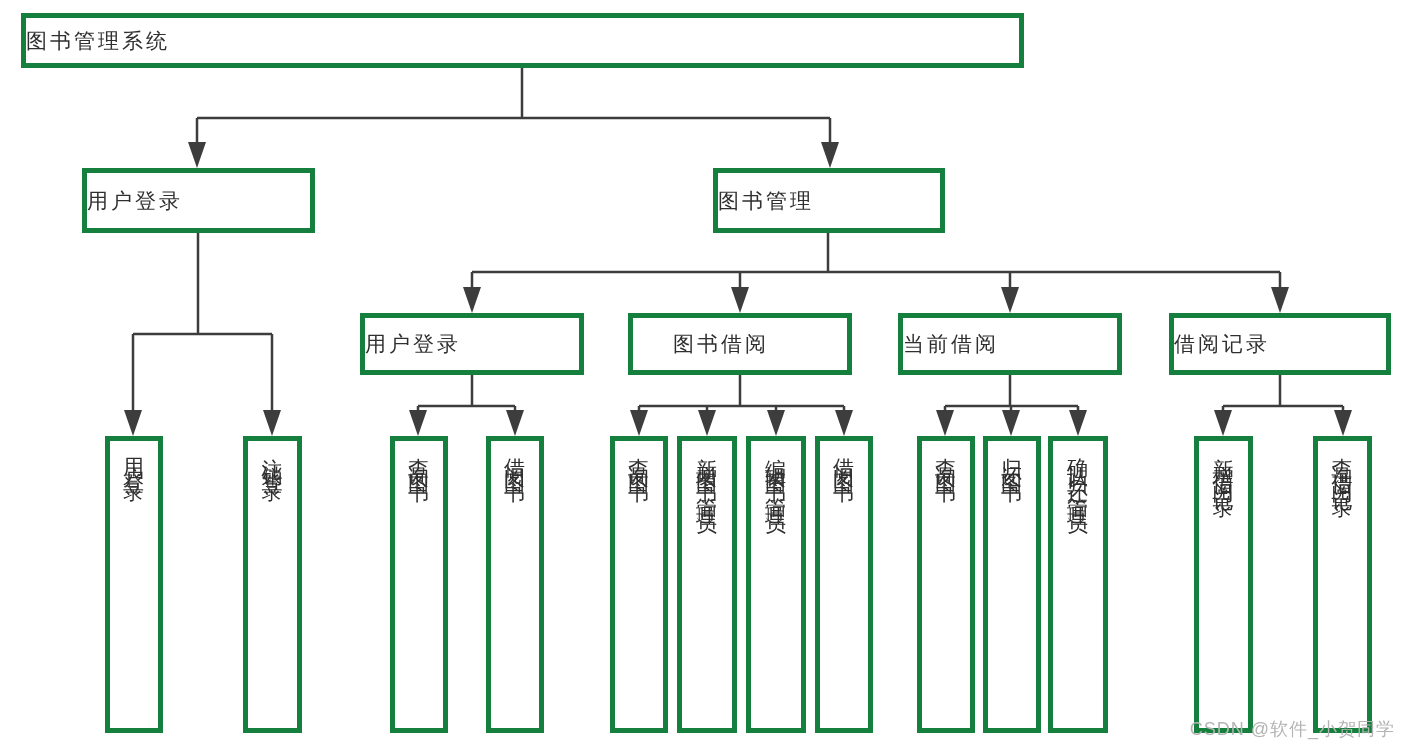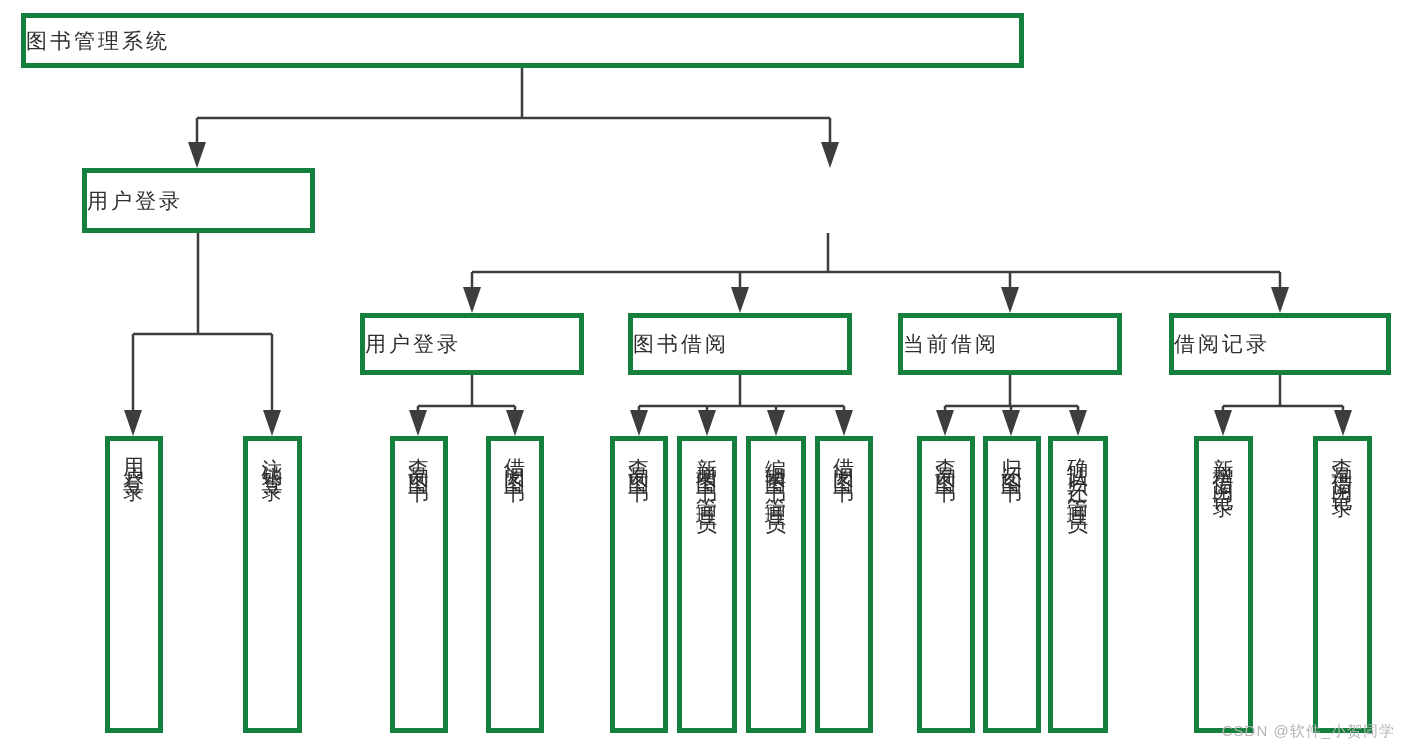--- a/index.html
+++ b/index.html
@@ -27,21 +27,21 @@
     writing-mode: vertical-lr;
     text-orientation: mixed;
     font-size: 21px;
     letter-spacing: 8px;
     line-height: 1;
   }
   .leaf span { display: inline-block; }
   .watermark {
     position: absolute;
     right: 10px; bottom: 6px;
-    font-size: 15px;
+    font-size: 18px;
     letter-spacing: 1px;
     color: #b4b4b4;
     z-index: 6;
     white-space: nowrap;
   }
 </style>
 </head>
 <body>
 
 <div class="stage">
@@ -75,25 +75,28 @@
       <polygon points="1334,410 1352,410 1343,436" fill="#3d3d3d"></polygon>
     </svg>
 
   <div class="node h-node" style="left:21px; top:13px; width:1003px; height:55px;">
     <span>图书管理系统</span>
   </div>
 
   <div class="node h-node" style="left:82px; top:168px; width:233px; height:65px;">
     <span>用户登录</span>
   </div>
+  <div class="node h-node" style="left:713px; top:168px; width:232px; height:65px;">
+    <span>图书管理</span>
+  </div>
 
   <div class="node h-node" style="left:360px; top:313px; width:224px; height:62px;">
     <span>用户登录</span>
   </div>
-  <div class="node h-node" style="left:628px; top:313px; width:224px; height:62px;">
+  <div class="node h-node" style="left:628px; top:313px; width:224px; height:62px;padding-left:40px;">
     <span>图书借阅</span>
   </div>
   <div class="node h-node" style="left:898px; top:313px; width:224px; height:62px;font-family:Liberation Mono, monospace;">
     <span>当前借阅</span>
   </div>
   <div class="node h-node" style="left:1169px; top:313px; width:222px; height:62px;">
     <span>借阅记录</span>
   </div>
 
   <div class="node leaf" style="left:105px; top:436px; width:58px; height:297px;">

